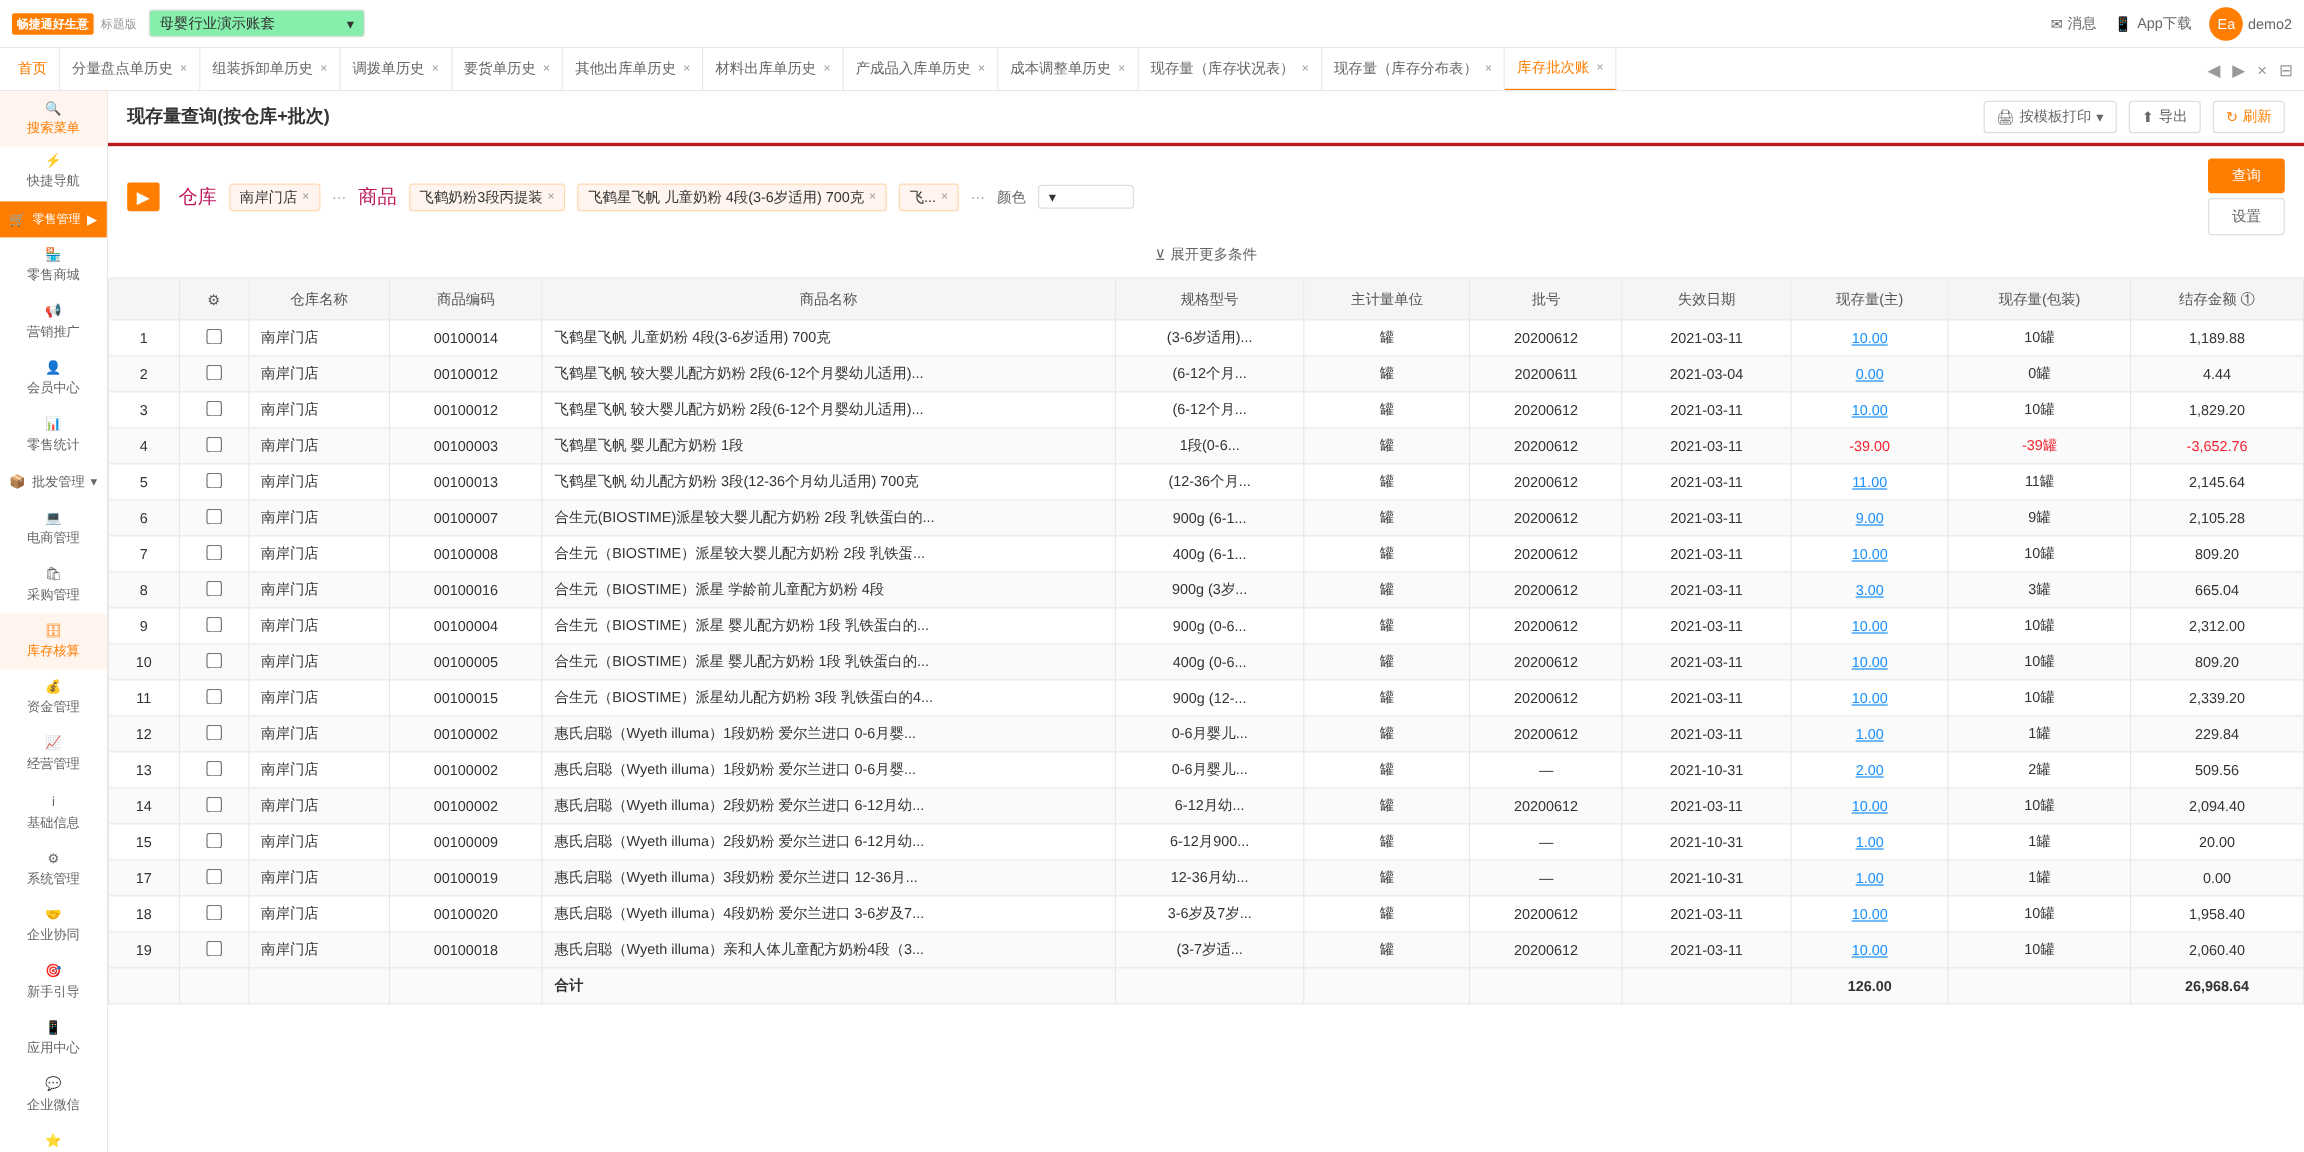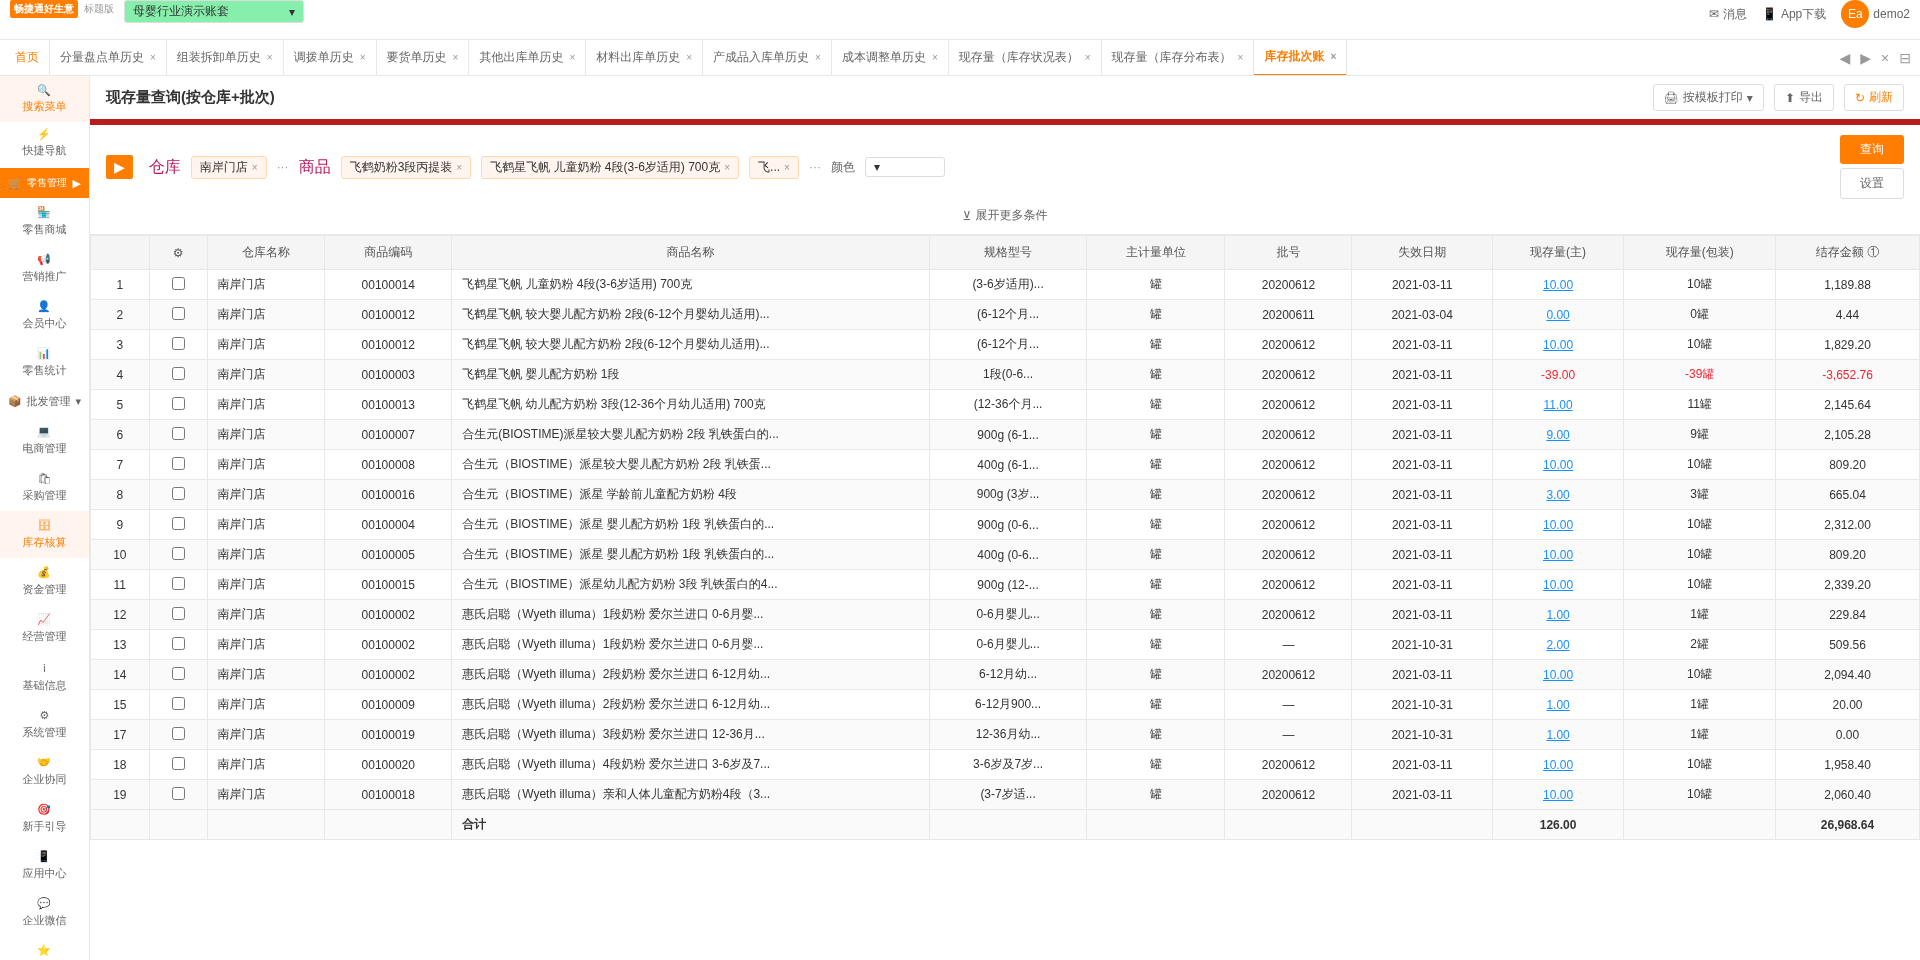--- a/index.html
+++ b/index.html
@@ -1,20 +1,20 @@
 <!DOCTYPE html>
 <html><head>
   <meta charset="utf-8">
   <style>
     * { box-sizing: border-box; margin: 0; padding: 0; }
     body { font-family: 'Microsoft YaHei', Arial, sans-serif; font-size: 12px; background: #f5f5f5; color: #333; overflow: hidden; }
 
     
     .top-bar {
-      display: flex; align-items: flex-start; background: #fff; height: 40px;
+      display: flex; align-items: center; background: #fff; height: 40px;
       border-bottom: 1px solid #e8e8e8; padding: 0 10px; gap: 10px;
     }
     .logo-area {
       display: flex; align-items: center; gap: 6px; min-width: 90px;
     }
     .logo-box {
       background: #ff7d00; color: #fff; font-size: 10px; padding: 2px 4px; border-radius: 2px; font-weight: bold;
     }
     .org-selector {
       display: flex; align-items: center; gap: 4px; border: 1px solid #ddd; border-radius: 3px;
@@ -30,21 +30,21 @@
     
     .tab-bar {
       display: flex; align-items: center; background: #fff; height: 36px;
       border-bottom: 1px solid #e8e8e8; padding: 0 5px; overflow: hidden;
     }
     .tab-item {
       display: flex; align-items: center; gap: 4px; padding: 0 10px; height: 36px;
       border-right: 1px solid #e8e8e8; cursor: pointer; font-size: 12px; color: #666;
       white-space: nowrap; flex-shrink: 0;
     }
-    .tab-item.active { color: #ff7d00; border-bottom: 2px solid #ff7d00; font-weight: bold; }
+    .tab-item.active { color: #ff7d00; border-bottom: 2px solid #ff7d00; }
     .tab-item.home { color: #ff7d00; font-weight: normal; }
     .tab-close { color: #999; font-size: 10px; margin-left: 2px; cursor: pointer; }
     .tab-nav { display: flex; align-items: center; gap: 2px; margin-left: auto; }
     .tab-nav-btn { cursor: pointer; color: #999; padding: 2px 4px; font-size: 14px; }
 
     
     .main-layout { display: flex; height: calc(100vh - 76px); }
 
     
     .sidebar {
@@ -64,21 +64,21 @@
       display: flex; flex-direction: column; align-items: center; padding: 6px 4px;
       cursor: pointer; color: #666; font-size: 11px; gap: 2px;
     }
     .divider { height: 1px; background: #f0f0f0; margin: 2px 8px; }
 
     
     .content-area { flex: 1; overflow: hidden; display: flex; flex-direction: column; }
 
     
     .page-header {
-      background: #fff; padding: 8px 16px; border-bottom: 6px solid #b91c1c;
+      background: #fff; padding: 8px 16px; border-bottom: 3px solid #b91c1c;
       display: flex; align-items: center; justify-content: space-between;
     }
     .page-title { font-size: 15px; font-weight: bold; color: #333; }
     .header-actions { display: flex; align-items: center; gap: 10px; }
     .btn-template {
       display: flex; align-items: center; gap: 4px; padding: 4px 10px;
       border: 1px solid #ddd; border-radius: 3px; cursor: pointer; color: #666; background: #fff; font-size: 12px;
     }
     .btn-export {
       display: flex; align-items: center; gap: 4px; padding: 4px 10px;

